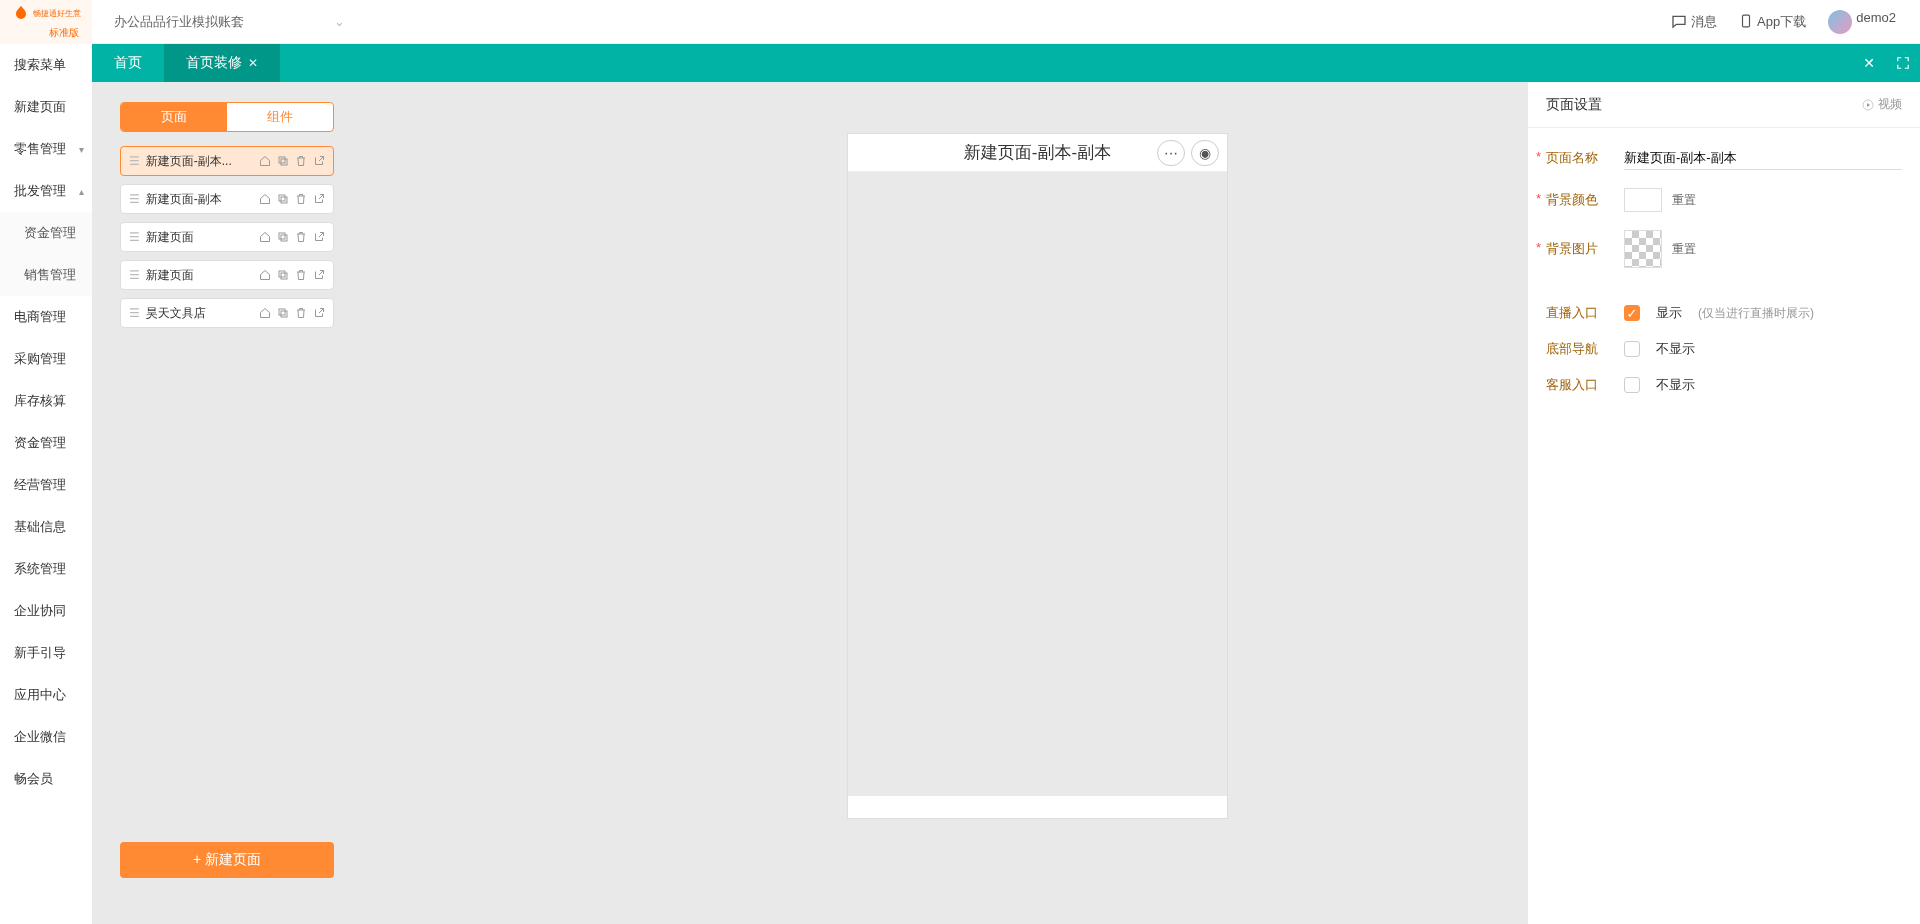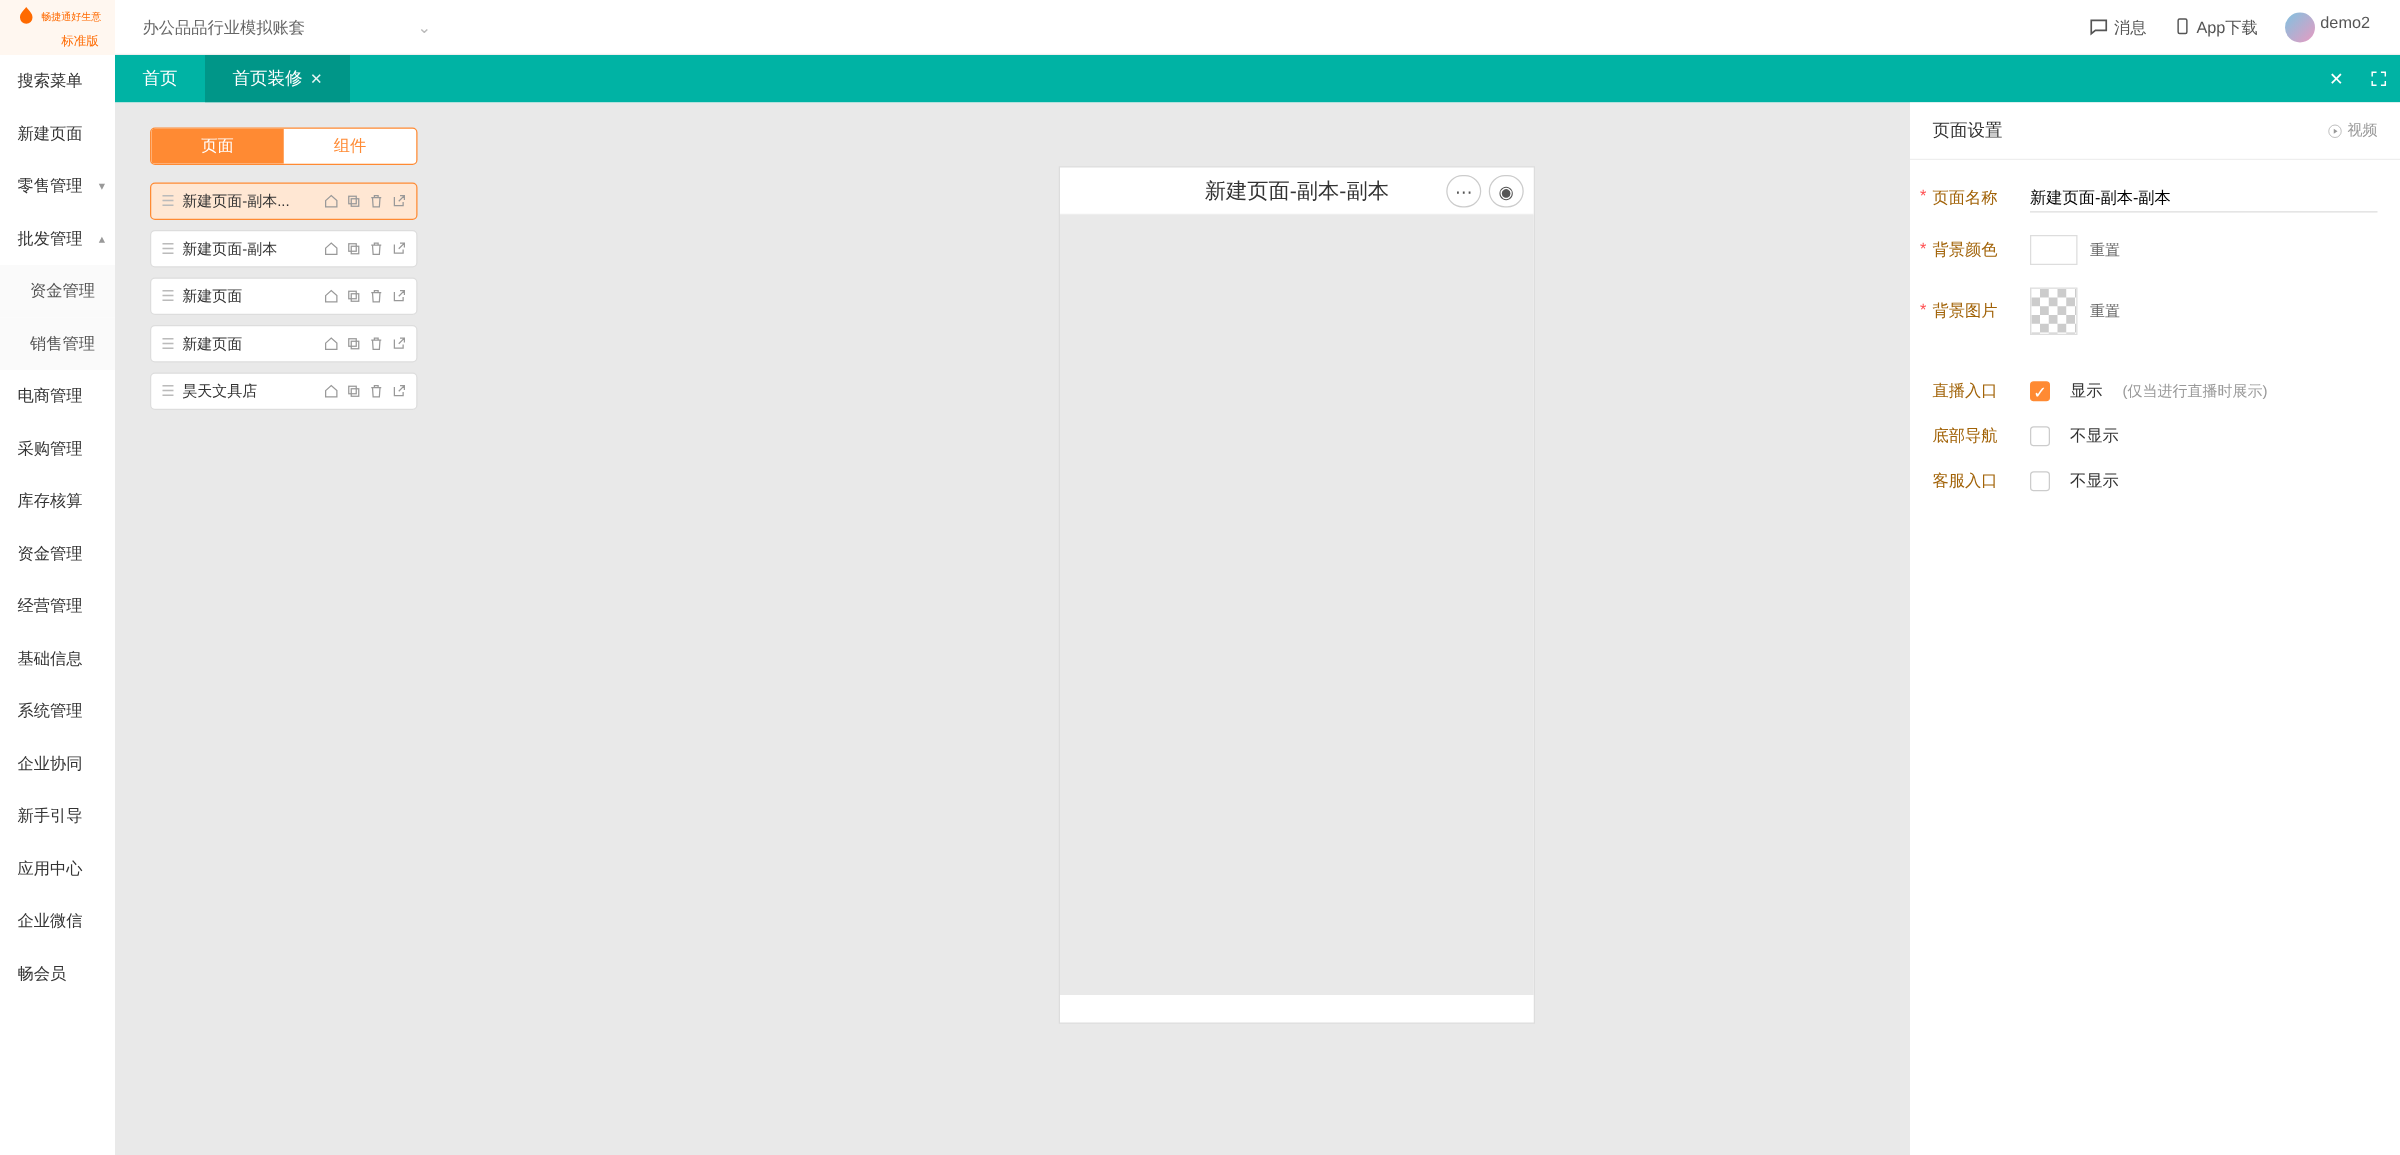--- a/index.html
+++ b/index.html
@@ -333,20 +333,21 @@
               <path fill="none" stroke="currentColor" stroke-width="2" d="M4 6h16M9 6V3h6v3M6 6l1 15h10l1-15"></path>
             </svg>
           </span>
           <span class="picon">
             <svg width="12" height="12" viewBox="0 0 24 24">
               <path fill="none" stroke="currentColor" stroke-width="2" d="M14 3h7v7M21 3l-9 9M5 5v14h14v-6"></path>
             </svg>
           </span>
         </div>
       </div>
+    <div class="panel-add">+ 新建页面</div>
   </div>
 
   <div class="phone">
     <div class="ph-title">
       <span>新建页面-副本-副本</span>
       <div class="mini">
         <div class="pill">⋯</div>
         <div class="pill">◉</div>
       </div>
     </div>

